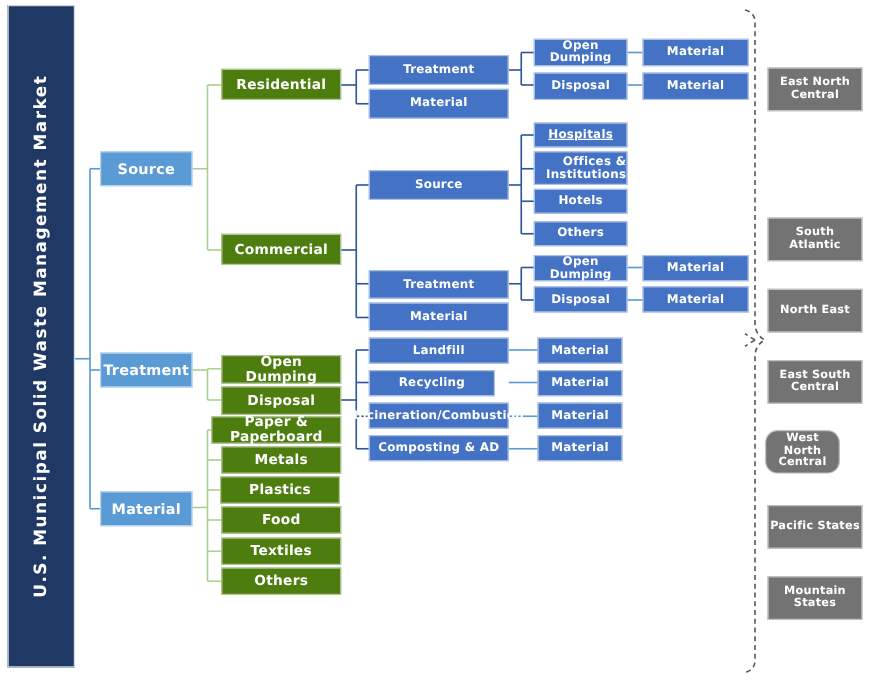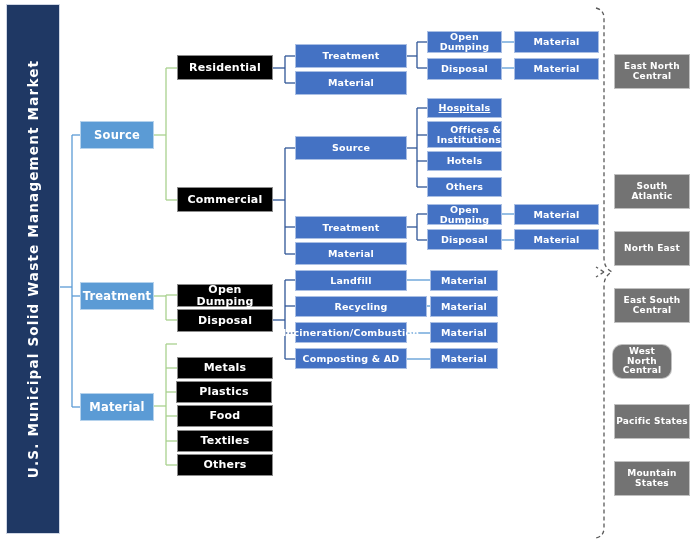--- a/index.html
+++ b/index.html
@@ -13,21 +13,21 @@
 
   .node{
     position:absolute;box-sizing:border-box;
     display:flex;align-items:center;justify-content:center;
     text-align:center;color:#ffffff;font-weight:bold;
     line-height:1.05;letter-spacing:.2px;
     border:1px solid rgba(255,255,255,.55);
     z-index:3;
   }
   .lvl1{background:#5B9BD5;font-size:11.5px;}
-  .green{background:#000000;font-size:11px;}
+  .green{background:#4d7c0f;font-size:11px;}
   .blue{background:#4472C4;font-size:9.5px;}
   .region{background:#737373;font-size:9px;}
 
   #title-bar{
     position:absolute;left:6px;top:4px;width:52px;height:528px;
     background:#1F3864;border:1px solid #cfd6e4;
     z-index:4;
   }
   #title-text{
     position:absolute;left:50%;top:50%;
@@ -170,29 +170,30 @@
   <div class="node blue" style="left:427px;top:204px;width:75px;height:21px;">Open Dumping</div>
   <div class="node blue" style="left:427px;top:229px;width:75px;height:21px;">Disposal</div>
 
   <div class="node blue" style="left:514px;top:204px;width:85px;height:21px;">Material</div>
   <div class="node blue" style="left:514px;top:229px;width:85px;height:21px;">Material</div>
 
   <div class="node green" style="left:177px;top:284px;width:96px;height:23px;">Open Dumping</div>
   <div class="node green" style="left:177px;top:309px;width:96px;height:23px;">Disposal</div>
 
   <div class="node blue" style="left:295px;top:270px;width:112px;height:21px;">Landfill</div>
-  <div class="node blue" style="left:295px;top:296px;width:132px;height:21px;">Recycling</div>
+  <div class="node blue" style="left:295px;top:296px;width:101px;height:21px;">Recycling</div>
   <div class="node blue" style="left:295px;top:322px;width:112px;height:21px;">Incineration/Combustion</div>
   <div class="node blue" style="left:295px;top:348px;width:112px;height:21px;">Composting &amp; AD</div>
 
   <div class="node blue" style="left:430px;top:270px;width:68px;height:21px;">Material</div>
   <div class="node blue" style="left:430px;top:296px;width:68px;height:21px;">Material</div>
   <div class="node blue" style="left:430px;top:322px;width:68px;height:21px;">Material</div>
   <div class="node blue" style="left:430px;top:348px;width:68px;height:21px;">Material</div>
 
+  <div class="node green" style="left:169px;top:333px;width:104px;height:22px;">Paper &amp; Paperboard</div>
   <div class="node green" style="left:177px;top:357px;width:96px;height:22px;">Metals</div>
   <div class="node green" style="left:176px;top:381px;width:96px;height:22px;">Plastics</div>
   <div class="node green" style="left:177px;top:405px;width:96px;height:22px;">Food</div>
   <div class="node green" style="left:177px;top:430px;width:96px;height:22px;">Textiles</div>
   <div class="node green" style="left:177px;top:454px;width:96px;height:22px;">Others</div>
 
   <div class="node region" style="left:614px;top:54px;width:76px;height:35px;">East North Central</div>
   <div class="node region" style="left:614px;top:174px;width:76px;height:35px;">South Atlantic</div>
   <div class="node region" style="left:614px;top:231px;width:76px;height:35px;">North East</div>
   <div class="node region" style="left:614px;top:288px;width:76px;height:35px;">East South Central</div>

